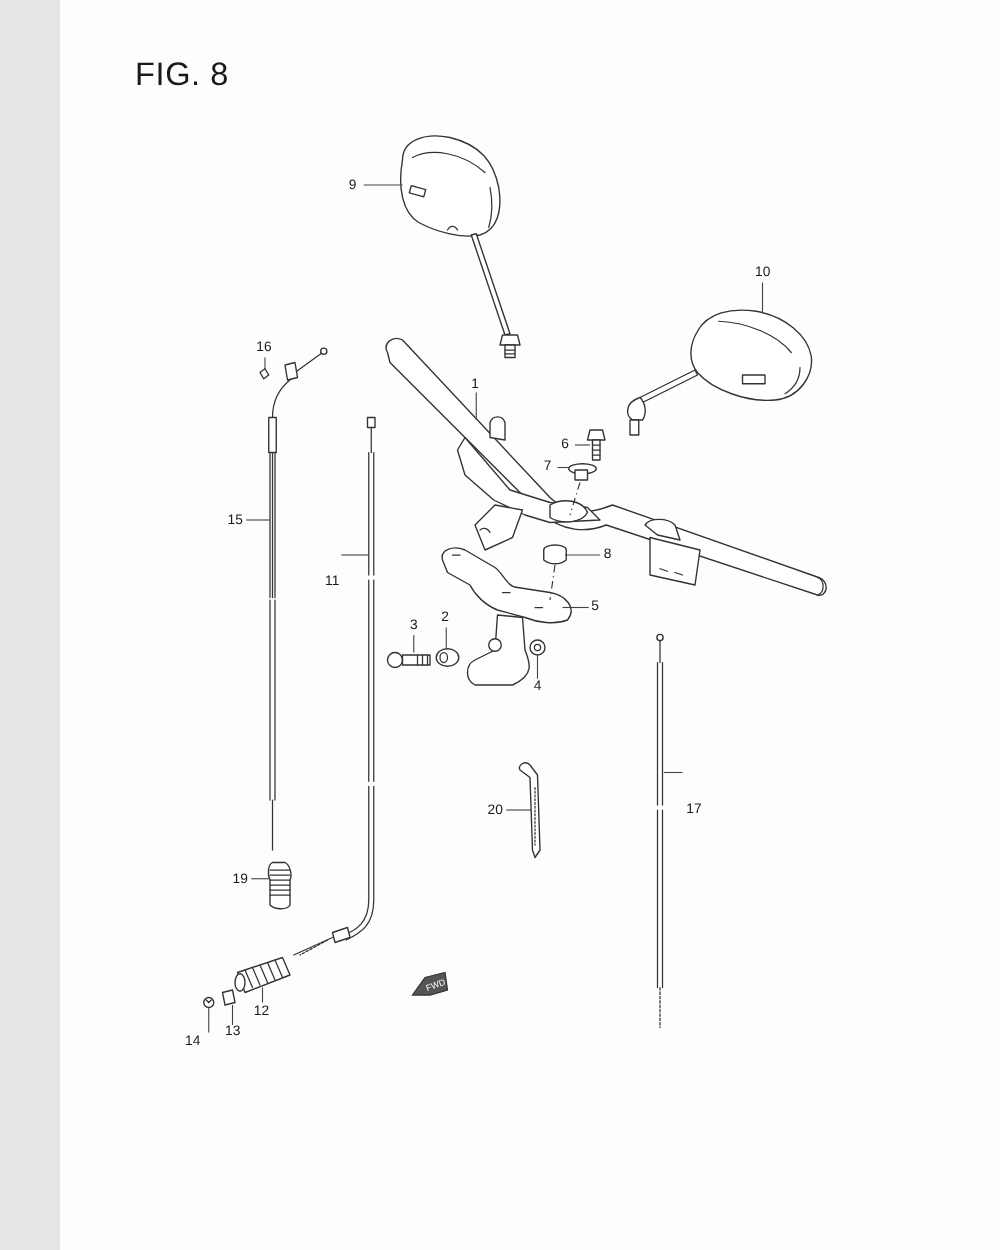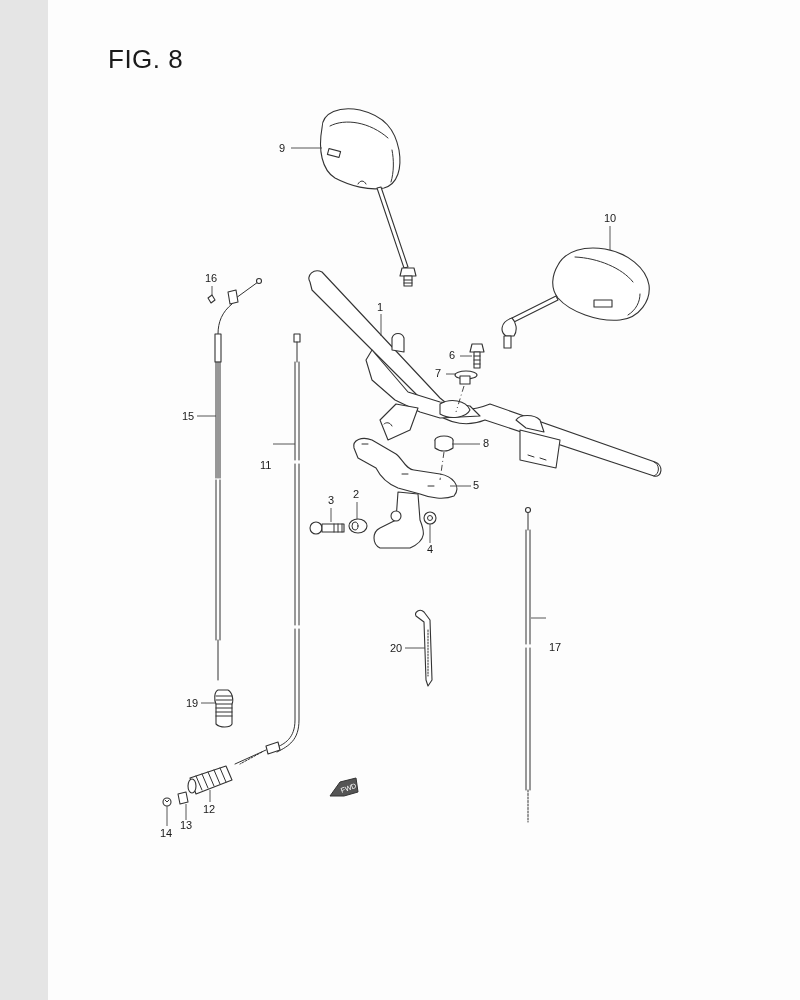--- a/index.html
+++ b/index.html
@@ -214,14 +214,14 @@
   <span class="callout" style="left:353px;top:489px;">2</span>
   <span class="callout" style="left:427px;top:544px;">4</span>
   <span class="callout" style="left:205px;top:273px;">16</span>
   <span class="callout" style="left:182px;top:411px;">15</span>
   <span class="callout" style="left:260px;top:439px;margin-top:21px;">11</span>
   <span class="callout" style="left:549px;top:642px;">17</span>
   <span class="callout" style="left:390px;top:643px;">20</span>
   <span class="callout" style="left:186px;top:698px;">19</span>
   <span class="callout" style="left:203px;top:804px;">12</span>
   <span class="callout" style="left:180px;top:820px;">13</span>
-  <span class="callout" style="left:160px;top:828px;">14</span>
+  <span class="callout" style="left:148px;top:828px;">14</span>
 </div>
 
 </body></html>

